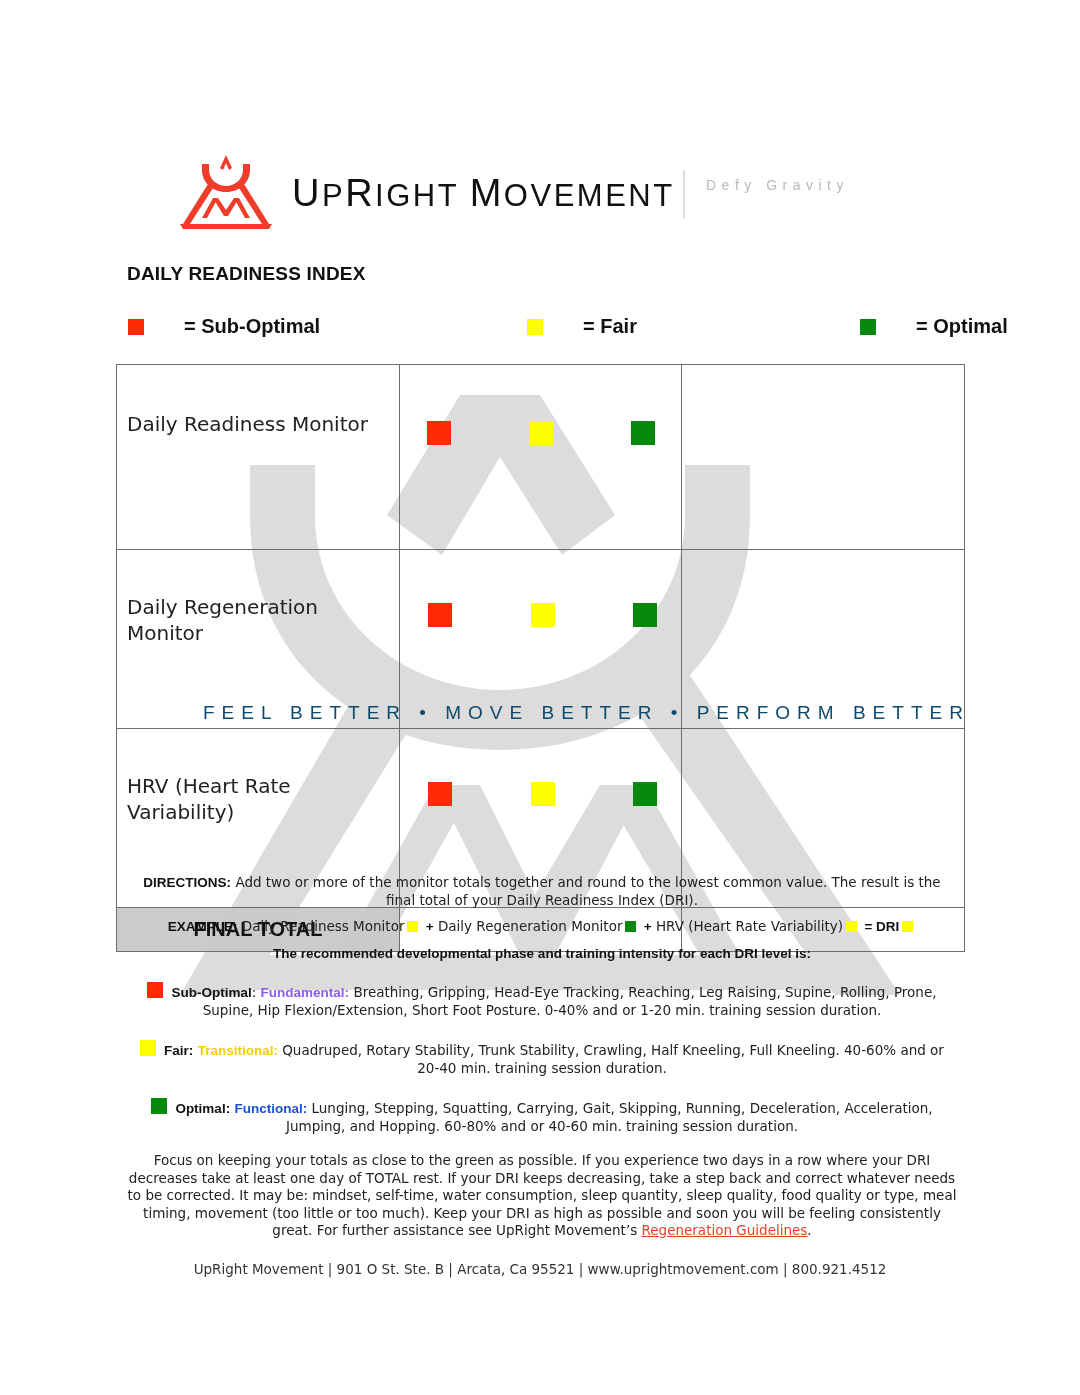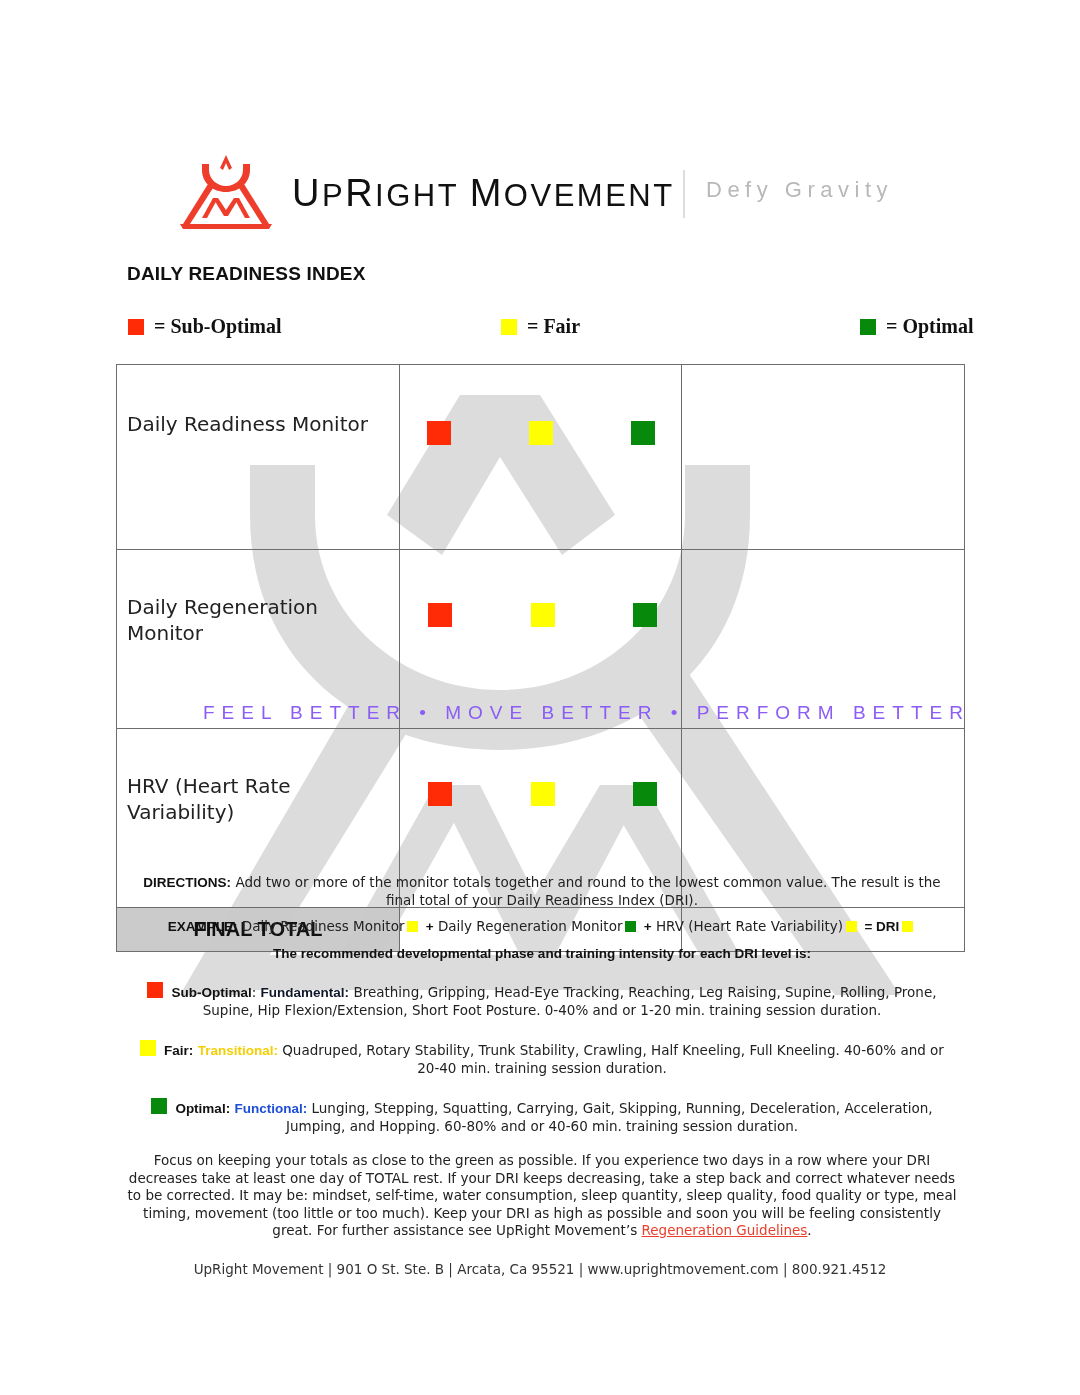--- a/index.html
+++ b/index.html
@@ -7,35 +7,35 @@
          font-family:"DejaVu Sans", sans-serif; color:#111; }
   .abs { position:absolute; }
 
   
   #logo-mark { left:180px; top:150px; width:92px; height:80px; }
   #brand-name { left:292px; top:172px; font-family:"Liberation Sans", sans-serif;
     font-size:31px; letter-spacing:2.5px; color:#111; white-space:nowrap; font-weight:normal; }
   #brand-name .big { font-size:38px; }
   #brand-divider { left:683px; top:170px; width:2px; height:48px; background:#ddd; }
   #tagline { left:706px; top:177px; font-family:"Liberation Sans", sans-serif;
-    font-size:22px; letter-spacing:5.5px; color:#b8b8b8; white-space:nowrap; }
+    font-size:14px; letter-spacing:5.5px; color:#b8b8b8; white-space:nowrap; }
 
   
   #watermark { left:180px; top:395px; width:720px; height:600px; z-index:0; }
   #wm-text { left:203px; top:702px; font-size:19px; letter-spacing:7px;
-    color:#8b5cf6; white-space:nowrap; z-index:3; font-family:"Liberation Sans", sans-serif; }
+    color:#0c4a6e; white-space:nowrap; z-index:3; font-family:"Liberation Sans", sans-serif; }
 
   
   #doc-title { left:127px; top:263px; font-size:19px; font-weight:bold;
     font-family:"Liberation Sans", sans-serif; letter-spacing:0.2px; z-index:2; }
   .legend-item { top:315px; font-size:20px; font-weight:bold;
-    font-family:Liberation Serif, serif; display:flex; align-items:center; z-index:2; }
+    font-family:Liberation Sans, sans-serif; display:flex; align-items:center; z-index:2;gap:30px; }
   .legend-item .sw { width:16px; height:16px; margin-right:10px; display:inline-block; }
   #legend-sub { left:128px; }
-  #legend-fair { left:501px; }
+  #legend-fair { left:527px; }
   #legend-opt { left:828px;padding-left:32px; }
 
   
   #dri-table { left:116px; top:364px; width:848px; z-index:2;
     border-collapse:collapse; table-layout:fixed; }
   #dri-table td, #dri-table th { border:1.5px solid #6d6d6d; padding:0; }
   #dri-table th { background:rgba(200,200,200,0.95); height:43px;
     font-family:"Liberation Sans", sans-serif; font-size:20px; font-weight:bold; text-align:center; }
   .monitor-cell { font-size:20px; color:#222; padding-left:10px !important;
     vertical-align:top; line-height:26px; }
@@ -49,21 +49,21 @@
   .sq { position:absolute; width:24px; height:24px; }
   .sq.r { background:#ff2a06; }
   .sq.y { background:#ffff00; }
   .sq.g { background:#078a0c; }
 
   
   .para { left:127px; width:830px; font-size:13.5px; line-height:17.5px; color:#222; z-index:2;text-align:center; }
   .para b { font-family:"Liberation Sans", sans-serif; color:#111; }
   .chip { display:inline-block; width:11px; height:11px; vertical-align:-1px; margin:0 3px; }
   .level-sq { display:inline-block; width:16px; height:16px; vertical-align:-1px; margin-right:8px; }
-  .c-red { color:#0f172a; font-weight:bold; font-family:"Liberation Sans", sans-serif; }
+  .c-red { color:#8b5cf6; font-weight:bold; font-family:"Liberation Sans", sans-serif; }
   .c-yel { color:#f5cf06; font-weight:bold; font-family:"Liberation Sans", sans-serif; }
   .c-grn { color:#1d4ed8; font-weight:bold; font-family:"Liberation Sans", sans-serif; }
   a.link { color:#e8402d; text-decoration:underline; }
 
   #footer { left:0; width:1080px; top:1261px; text-align:center; font-size:13.5px; color:#333; z-index:2; }
 </style>
 </head>
 <body>
 
 <svg id="watermark" class="abs" viewBox="0 0 720 600">

